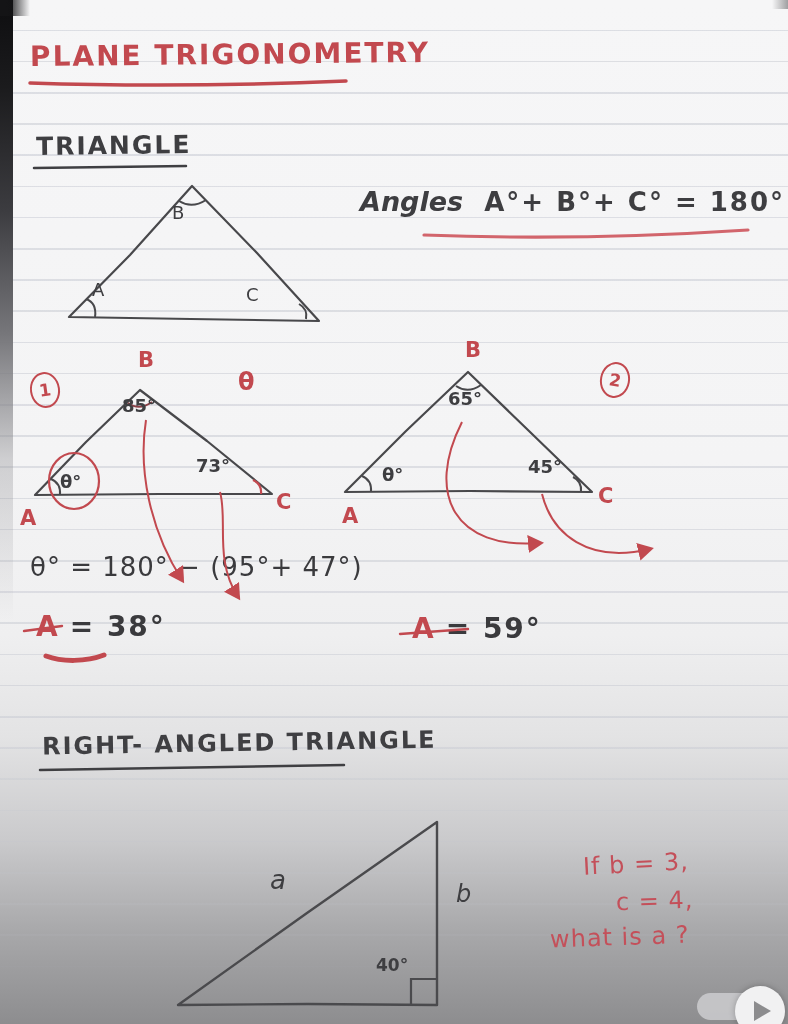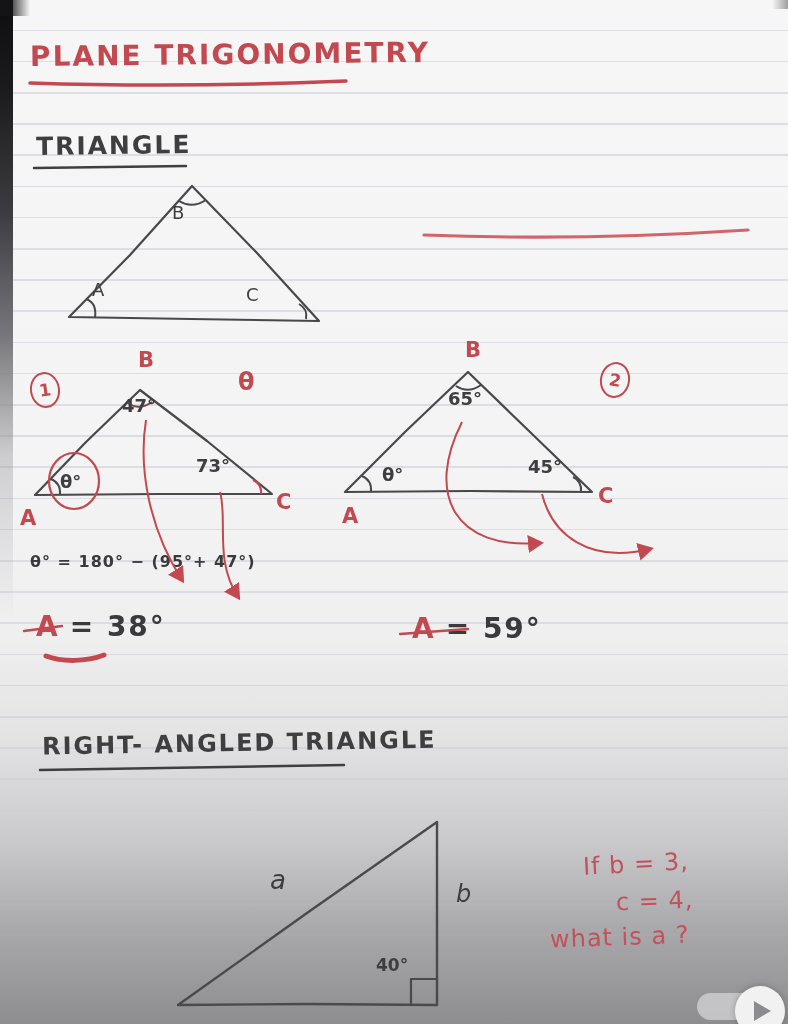--- a/index.html
+++ b/index.html
@@ -26,21 +26,21 @@
   .hw{white-space:nowrap;}
   .ink{color:#3e3e41;}
   .title{left:30px;top:38px;font-size:28px;letter-spacing:2px;color:#c2494f;transform:rotate(-0.6deg);font-weight:600;}
   .h-triangle{left:36px;top:131px;font-size:25px;letter-spacing:2px;color:#3e3e41;transform:rotate(-0.8deg);font-weight:600;}
   .h-right{left:42px;top:729px;font-size:24px;letter-spacing:2px;color:#3f3f42;transform:rotate(-1deg);font-weight:600;}
   .tri-wrap{position:absolute;}
   .tri-wrap svg{position:absolute;left:0;top:0;}
   .lbl{position:absolute;font-size:18px;color:#3e3e41;}
   .lblr{position:absolute;font-size:21px;color:#c2494f;font-weight:600;}
   .ang{position:absolute;font-size:18px;color:#3e3e41;font-weight:600;}
-  .eq{position:absolute;font-size:16px;color:#3a3a3d;letter-spacing:1px;font-weight:700;}
+  .eq{position:absolute;font-size:26px;color:#3a3a3d;letter-spacing:1px;font-weight:400;}
   .res{position:absolute;font-size:28px;letter-spacing:2px;font-weight:600;}
   .res .a{color:#c2494f;}
   .res .v{color:#3a3a3d;margin-left:10px;}
   .circled{position:absolute;width:26px;height:32px;border:2.2px solid #c2494f;border-radius:50%;
     display:flex;align-items:center;justify-content:center;font-size:17px;color:#c2494f;font-weight:600;}
   .theta-float{position:absolute;font-size:24px;color:#c2494f;font-weight:600;}
   .q{position:absolute;font-size:24px;color:#c4505a;font-weight:500;letter-spacing:1px;}
   .overlay{position:absolute;inset:0;pointer-events:none;}
   .player-pill{position:absolute;left:697px;top:993px;width:62px;height:27px;border-radius:14px;
     background:rgba(205,205,207,.85);}
@@ -66,35 +66,39 @@
       <path d="M132,10 L70,79 L9,141 L131,143 L259,145 L197,77 Z" fill="none" stroke="#48484b" stroke-width="2.2" stroke-linejoin="round"></path>
       <path d="M119,25 Q132,33 146,24" fill="none" stroke="#48484b" stroke-width="2"></path>
       <path d="M26,123 Q37,127 35,141" fill="none" stroke="#48484b" stroke-width="2"></path>
       <path d="M239,128 Q248,133 246,143" fill="none" stroke="#48484b" stroke-width="2"></path>
     </svg>
     <span class="lbl" style="left:112px;top:26px">B</span>
     <span class="lbl" style="left:32px;top:103px">A</span>
     <span class="lbl" style="left:186px;top:108px">C</span>
   </div>
 
+  <div class="abs" style="left:360px;top:186px">
+    <span class="hw ink" style="font-size:27px;font-style:italic;font-weight:600">Angles</span>
+    <span class="hw ink" style="font-size:26px;margin-left:16px;font-weight:600;letter-spacing:2px">A°+ B°+ C° = 180°</span>
+  </div>
 
   <div class="circled" style="left:30px;top:372px;transform:rotate(-8deg)">1</div>
   <span class="theta-float abs" style="left:238px;top:368px">θ</span>
 
   <div class="tri-wrap" style="left:20px;top:345px;width:300px;height:180px">
     <svg width="300" height="180" viewBox="0 0 300 180">
       <path d="M120,45 L66,97 L15,150 L140,149 L252,149 L187,96 Z" fill="none" stroke="#48484b" stroke-width="2.2" stroke-linejoin="round"></path>
       <path d="M108,58 Q119,66 132,57" fill="none" stroke="#8a4046" stroke-width="2"></path>
       <path d="M31,134 Q41,138 40,150" fill="none" stroke="#48484b" stroke-width="2"></path>
       <path d="M233,135 Q242,139 241,149" fill="none" stroke="#c2494f" stroke-width="2.2"></path>
     </svg>
     <span class="lblr" style="left:118px;top:3px">B</span>
     <span class="lblr" style="left:0px;top:161px">A</span>
     <span class="lblr" style="left:256px;top:145px">C</span>
-    <span class="ang" style="left:102px;top:50px">47°</span>
+    <span class="ang" style="left:102px;top:50px">85°</span>
     <span class="ang" style="left:40px;top:126px">θ°</span>
     <span class="ang" style="left:176px;top:110px">73°</span>
   </div>
 
   <div class="circled" style="left:600px;top:362px;transform:rotate(10deg)">2</div>
 
   <div class="tri-wrap" style="left:330px;top:338px;width:300px;height:185px">
     <svg width="300" height="185" viewBox="0 0 300 185">
       <path d="M138,34 L76,93 L15,154 L140,153 L262,154 L199,93 Z" fill="none" stroke="#48484b" stroke-width="2.2" stroke-linejoin="round"></path>
       <path d="M126,48 Q138,56 151,47" fill="none" stroke="#48484b" stroke-width="2"></path>

